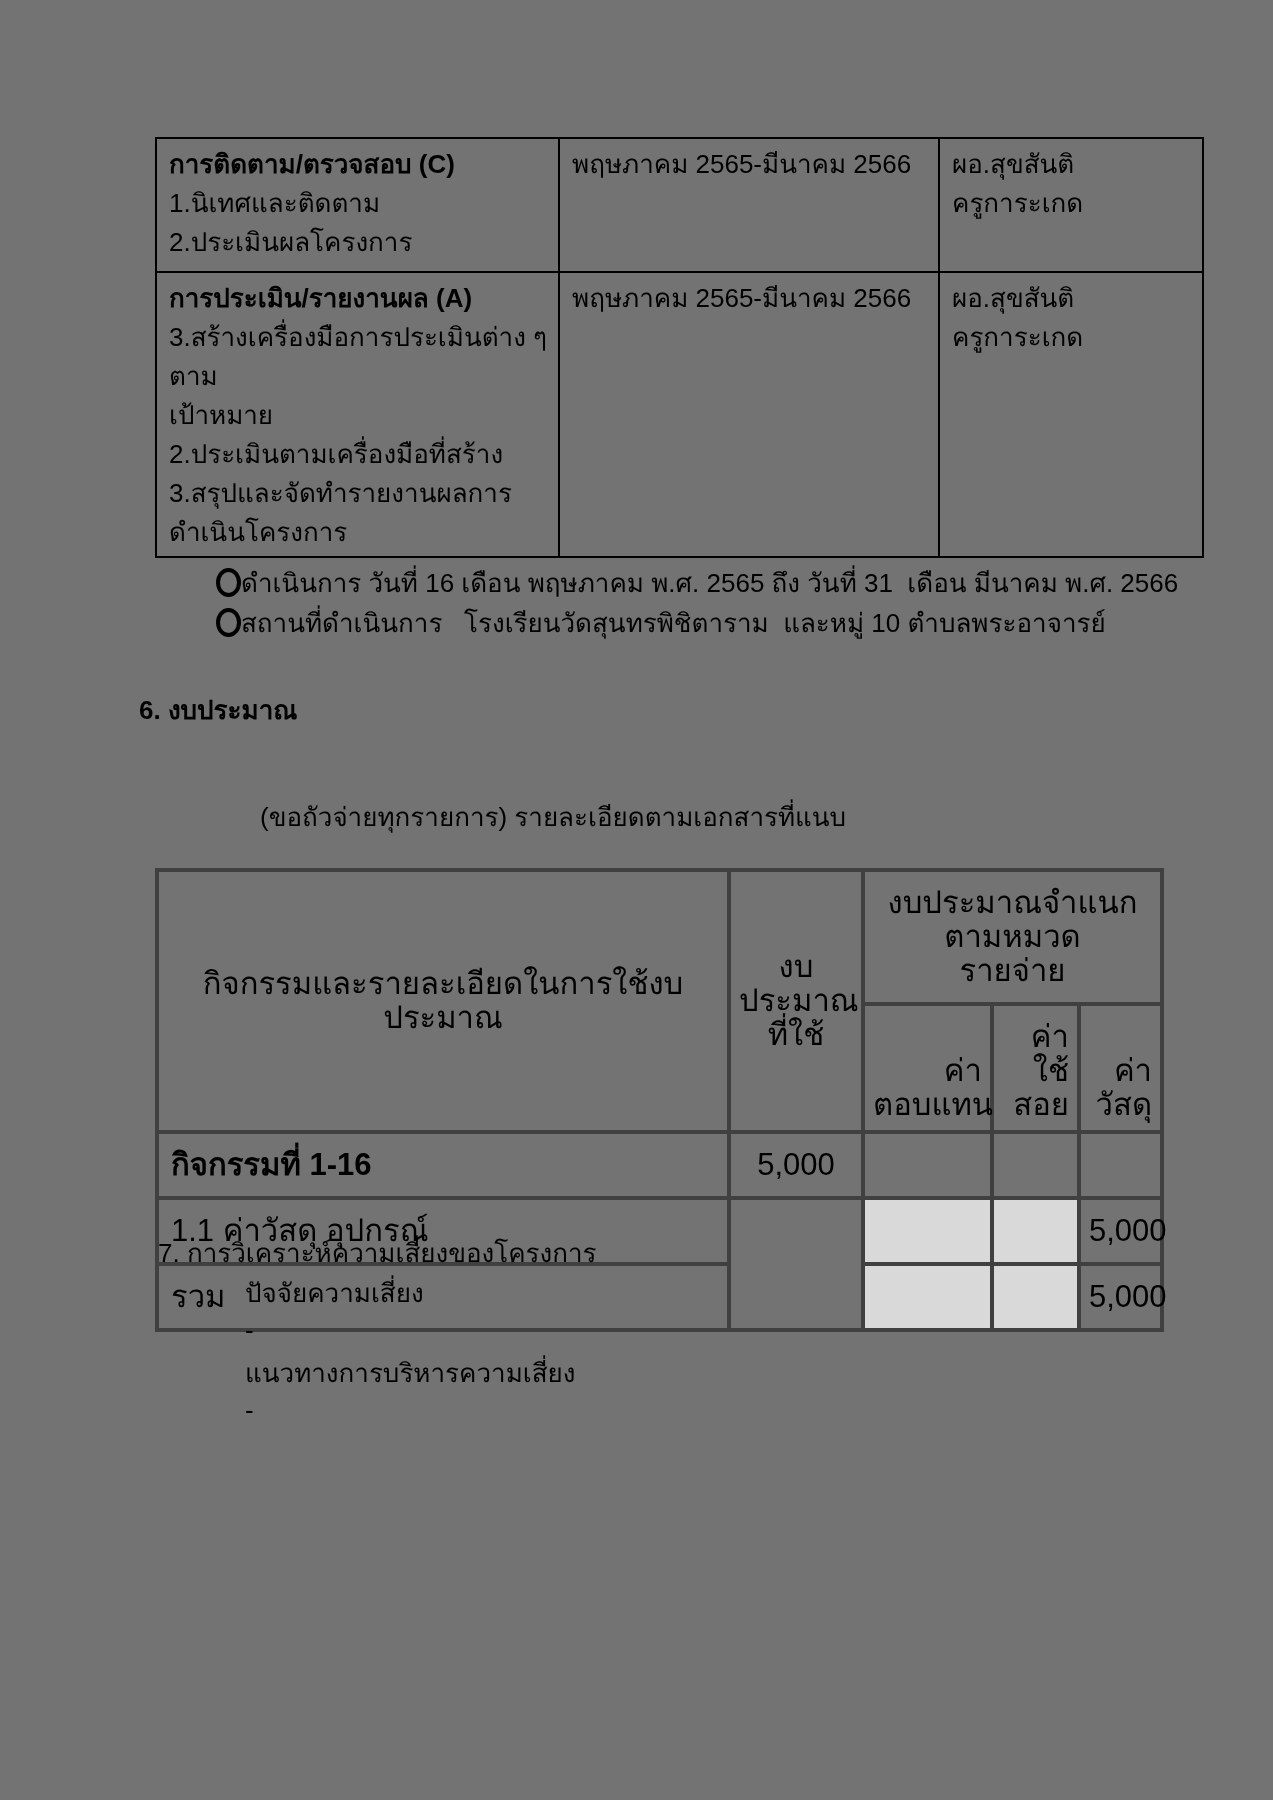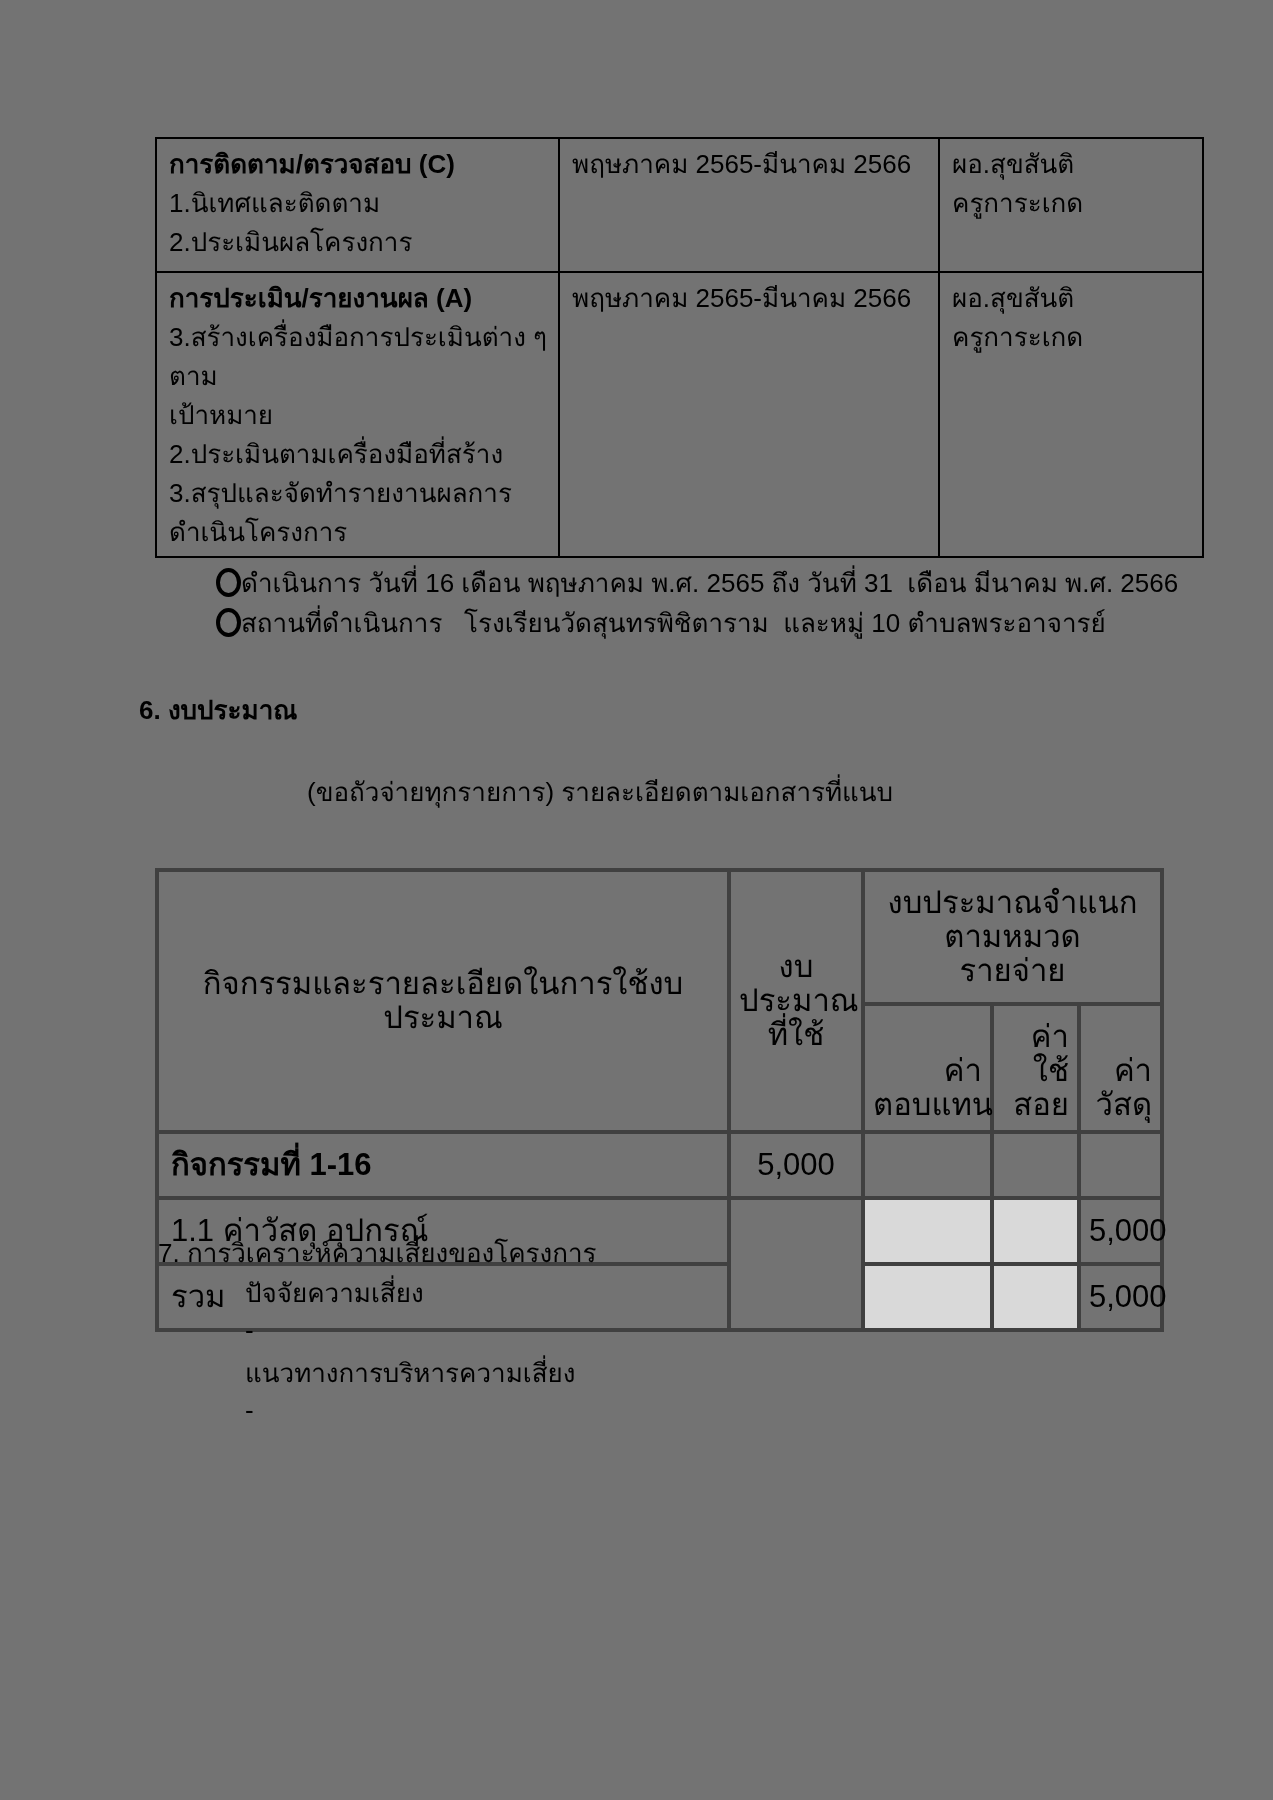--- a/index.html
+++ b/index.html
@@ -124,21 +124,21 @@
   <div class="bullet-row" style="left:216px; top:562px;">
     <span class="circle-bullet"></span>
     <span style="white-space:pre;">ดำเนินการ วันที่ 16 เดือน พฤษภาคม พ.ศ. 2565 ถึง วันที่ 31  เดือน มีนาคม พ.ศ. 2566</span>
   </div>
   <div class="bullet-row" style="left:216px; top:602px;">
     <span class="circle-bullet"></span>
     <span style="white-space:pre;">สถานที่ดำเนินการ   โรงเรียนวัดสุนทรพิชิตาราม  และหมู่ 10 ตำบลพระอาจารย์</span>
   </div>
 
   <div class="abs bold" style="left:139px; top:680px;margin-top:9px;">6. งบประมาณ</div>
-  <div class="abs" style="left:260px; top:771px;margin-left:47px;">(ขอถัวจ่ายทุกรายการ) รายละเอียดตามเอกสารที่แนบ</div>
+  <div class="abs" style="left:260px; top:796px;">(ขอถัวจ่ายทุกรายการ) รายละเอียดตามเอกสารที่แนบ</div>
 
   <table class="t2">
     <colgroup>
       <col style="width:572px">
         <col style="width:134px">
         <col style="width:129px">
         <col style="width:87px">
         <col style="width:83px">
     </colgroup>
     <tbody>

